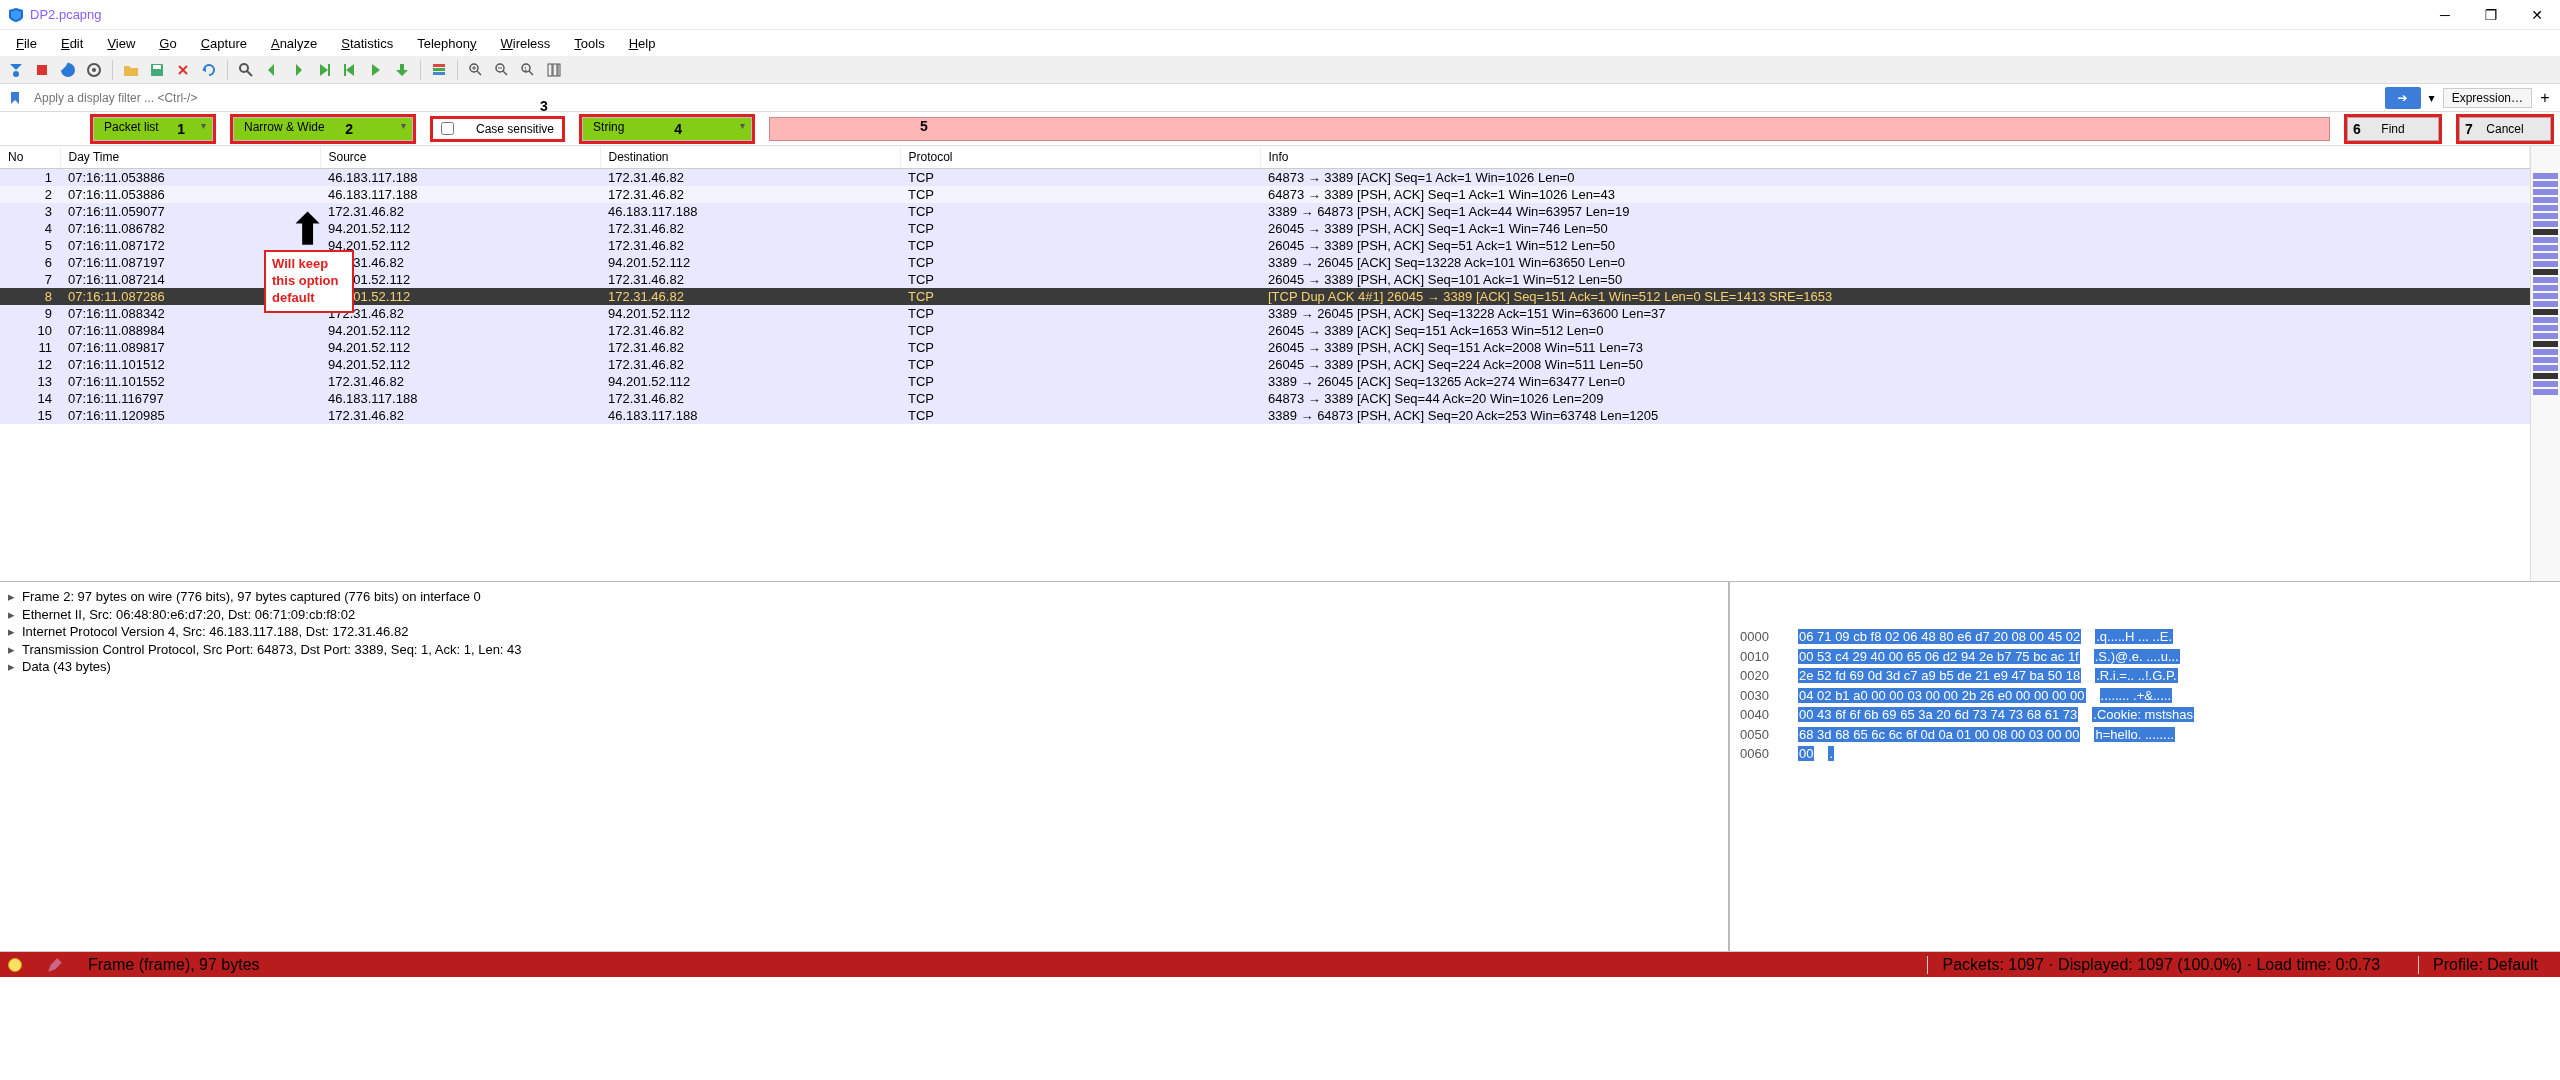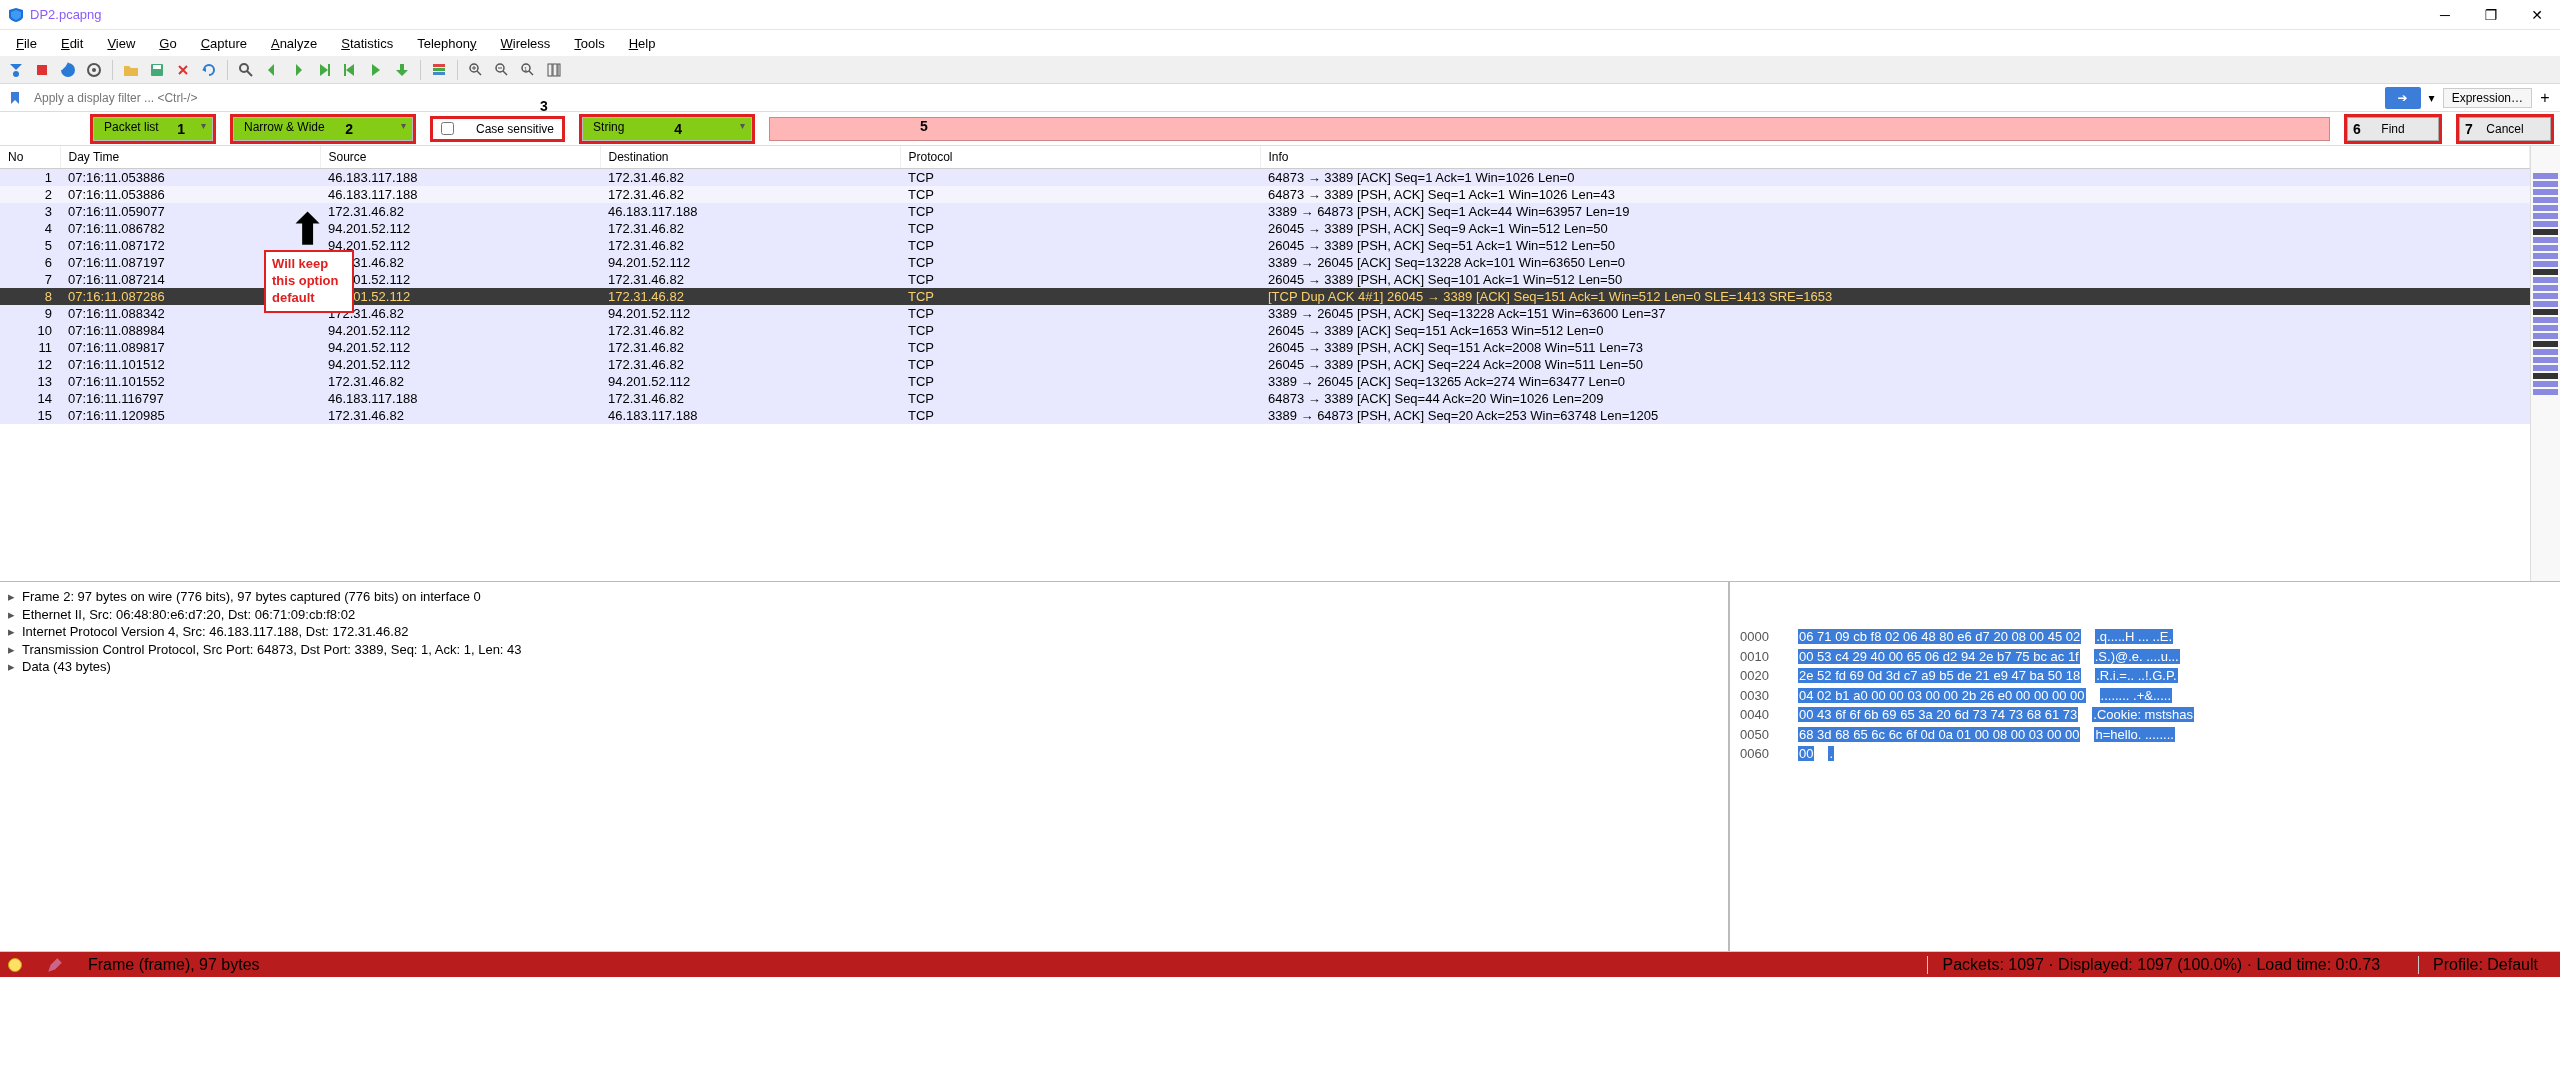--- a/index.html
+++ b/index.html
@@ -303,21 +303,21 @@
             <td>46.183.117.188</td>
             <td>TCP</td>
             <td>3389 → 64873 [PSH, ACK] Seq=1 Ack=44 Win=63957 Len=19</td>
           </tr>
           <tr class="r-normal">
             <td style="text-align:right;">4</td>
             <td>07:16:11.086782</td>
             <td>94.201.52.112</td>
             <td>172.31.46.82</td>
             <td>TCP</td>
-            <td>26045 → 3389 [PSH, ACK] Seq=9 Ack=1 Win=512 Len=50</td>
+            <td>26045 → 3389 [PSH, ACK] Seq=1 Ack=1 Win=746 Len=50</td>
           </tr>
           <tr class="r-normal">
             <td style="text-align:right;">5</td>
             <td>07:16:11.087172</td>
             <td>94.201.52.112</td>
             <td>172.31.46.82</td>
             <td>TCP</td>
             <td>26045 → 3389 [PSH, ACK] Seq=51 Ack=1 Win=512 Len=50</td>
           </tr>
           <tr class="r-normal">

